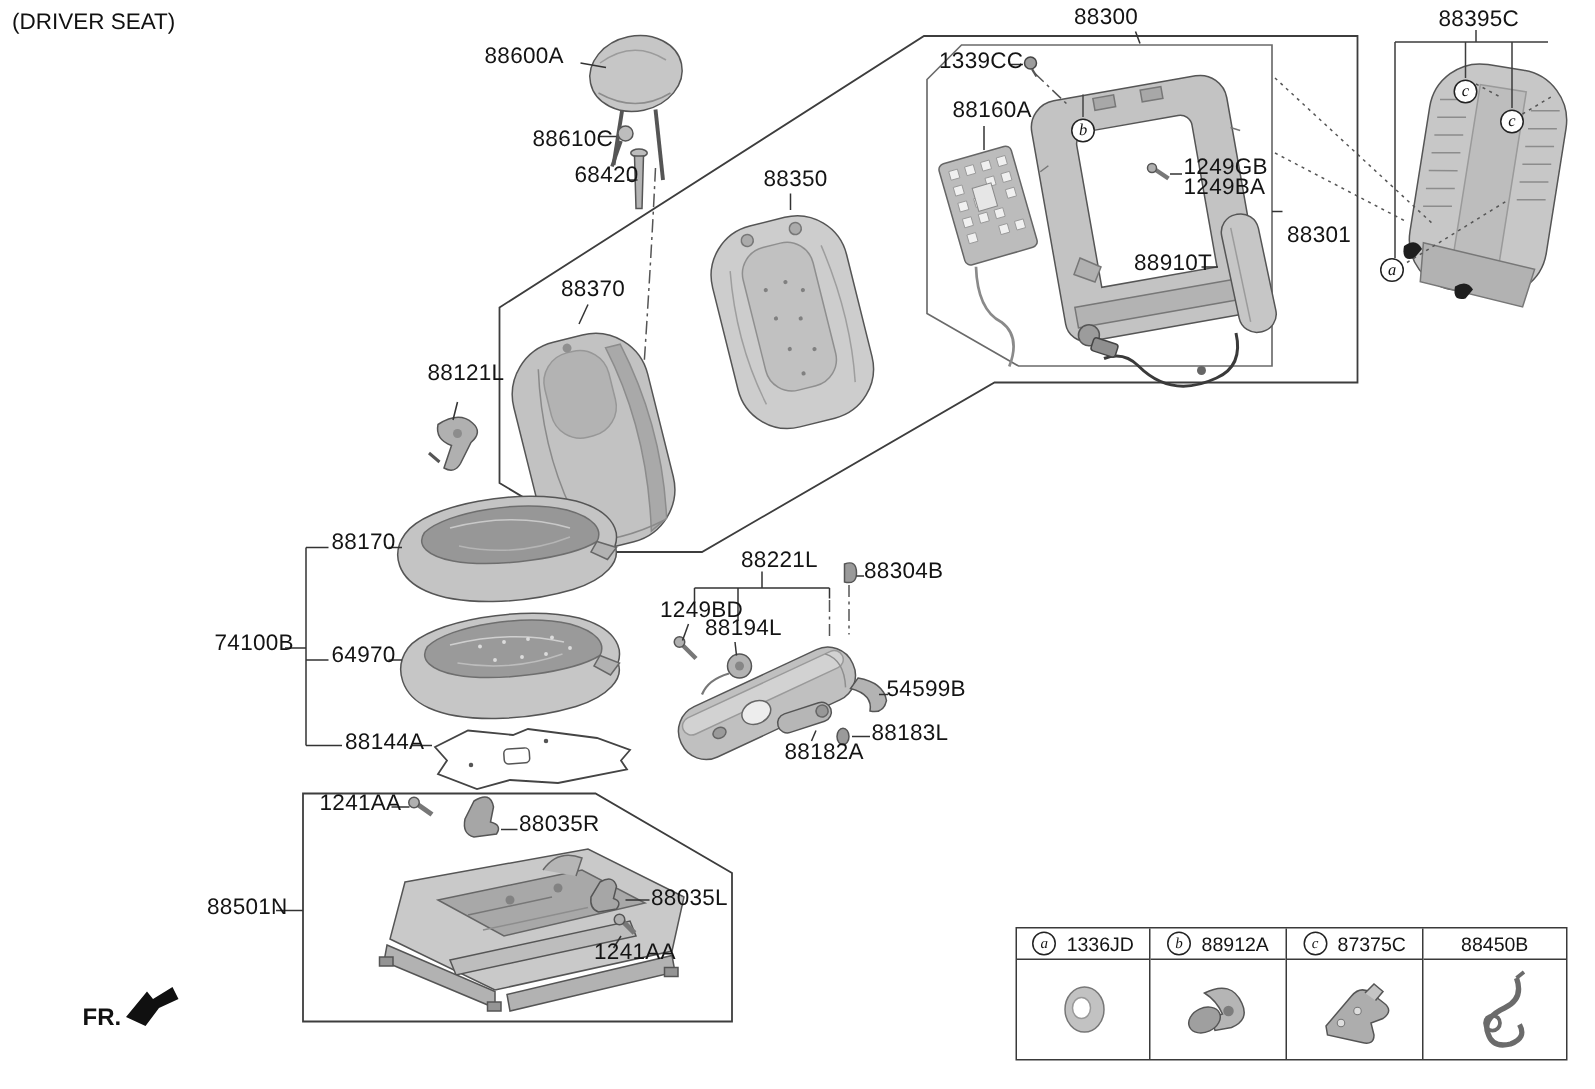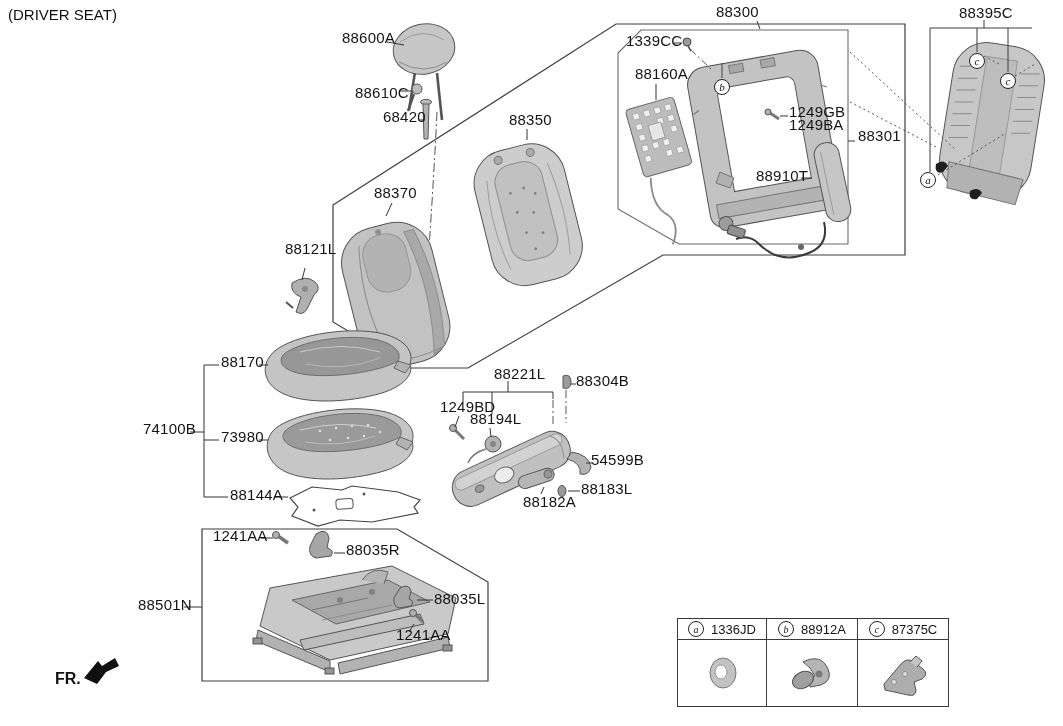--- a/index.html
+++ b/index.html
@@ -279,41 +279,41 @@
     <path d="M553,400 L553,426"></path>
     <path d="M566,390 L566,423"></path>
   </g>
 
   <path d="M84,678 L98,661 L102,666 L115,658 L119,666 L106,672 L97,684 Z" fill="#101010"></path>
 </svg>
 
   <div class="title" style="left:8px;top:6px">(DRIVER SEAT)</div>
   <div class="fr" style="left:55px;top:670px">FR.</div>
 
-  <div class="lbl" style="left:342px;top:29px">88600A</div>
+  <div class="lbl" style="left:323px;top:29px">88600A</div>
   <div class="lbl" style="left:355px;top:84px">88610C</div>
   <div class="lbl" style="left:383px;top:108px">68420</div>
   <div class="lbl" style="left:509px;top:111px">88350</div>
   <div class="lbl" style="left:374px;top:184px">88370</div>
   <div class="lbl" style="left:285px;top:240px">88121L</div>
   <div class="lbl" style="left:221px;top:353px">88170</div>
   <div class="lbl" style="left:143px;top:420px">74100B</div>
-  <div class="lbl" style="left:221px;top:428px">73980</div>
+  <div class="lbl" style="left:221px;top:428px">64970</div>
   <div class="lbl" style="left:230px;top:486px">88144A</div>
   <div class="lbl" style="left:213px;top:527px">1241AA</div>
   <div class="lbl" style="left:346px;top:541px">88035R</div>
   <div class="lbl" style="left:138px;top:596px">88501N</div>
   <div class="lbl" style="left:434px;top:590px">88035L</div>
   <div class="lbl" style="left:396px;top:626px">1241AA</div>
   <div class="lbl" style="left:716px;top:3px">88300</div>
   <div class="lbl" style="left:626px;top:32px">1339CC</div>
   <div class="lbl" style="left:635px;top:65px">88160A</div>
   <div class="lbl" style="left:789px;top:103px">1249GB</div>
   <div class="lbl" style="left:789px;top:116px">1249BA</div>
-  <div class="lbl" style="left:858px;top:127px">88301</div>
+  <div class="lbl" style="left:858px;top:148px">88301</div>
   <div class="lbl" style="left:756px;top:167px">88910T</div>
   <div class="lbl" style="left:959px;top:4px">88395C</div>
   <div class="lbl" style="left:494px;top:365px">88221L</div>
   <div class="lbl" style="left:576px;top:372px">88304B</div>
   <div class="lbl" style="left:440px;top:398px">1249BD</div>
   <div class="lbl" style="left:470px;top:410px">88194L</div>
   <div class="lbl" style="left:591px;top:451px">54599B</div>
   <div class="lbl" style="left:581px;top:480px">88183L</div>
   <div class="lbl" style="left:523px;top:493px">88182A</div>
 
@@ -355,15 +355,27 @@
       </div>
       <div class="leg-body">
         <svg width="90" height="66">
           <path d="M26,44 L43,24 q6,-7 13,-2 l9,7 q6,5 -1,10 l-8,3 l2,8 q0,7 -8,5 L27,50 Z" fill="#adadad" stroke="#555"></path>
           <path d="M52,22 l6,-6 6,5 -5,6" fill="#c4c4c4" stroke="#555"></path>
           <circle cx="36" cy="42" r="2.5" fill="#dedede" stroke="#777" stroke-width=".7"></circle>
           <circle cx="47" cy="34" r="2.5" fill="#dedede" stroke="#777" stroke-width=".7"></circle>
         </svg>
       </div>
     </div>
+    <div class="leg-col" style="width:95px">
+      <div class="leg-head">
+        <span>88450B</span>
+      </div>
+      <div class="leg-body">
+        <svg width="95" height="66">
+          <path d="M62,12 q5,14 -8,20 q-15,7 -11,17 q3,10 15,7 q11,-4 6,-13" fill="none" stroke="#6b6b6b" stroke-width="3.5"></path>
+          <circle cx="46" cy="42" r="5" fill="none" stroke="#6b6b6b" stroke-width="2.5"></circle>
+          <path d="M62,12 l5,-4" stroke="#6b6b6b" stroke-width="2.5" fill="none"></path>
+        </svg>
+      </div>
+    </div>
   </div>
 
 </div>
 
 </body></html>

